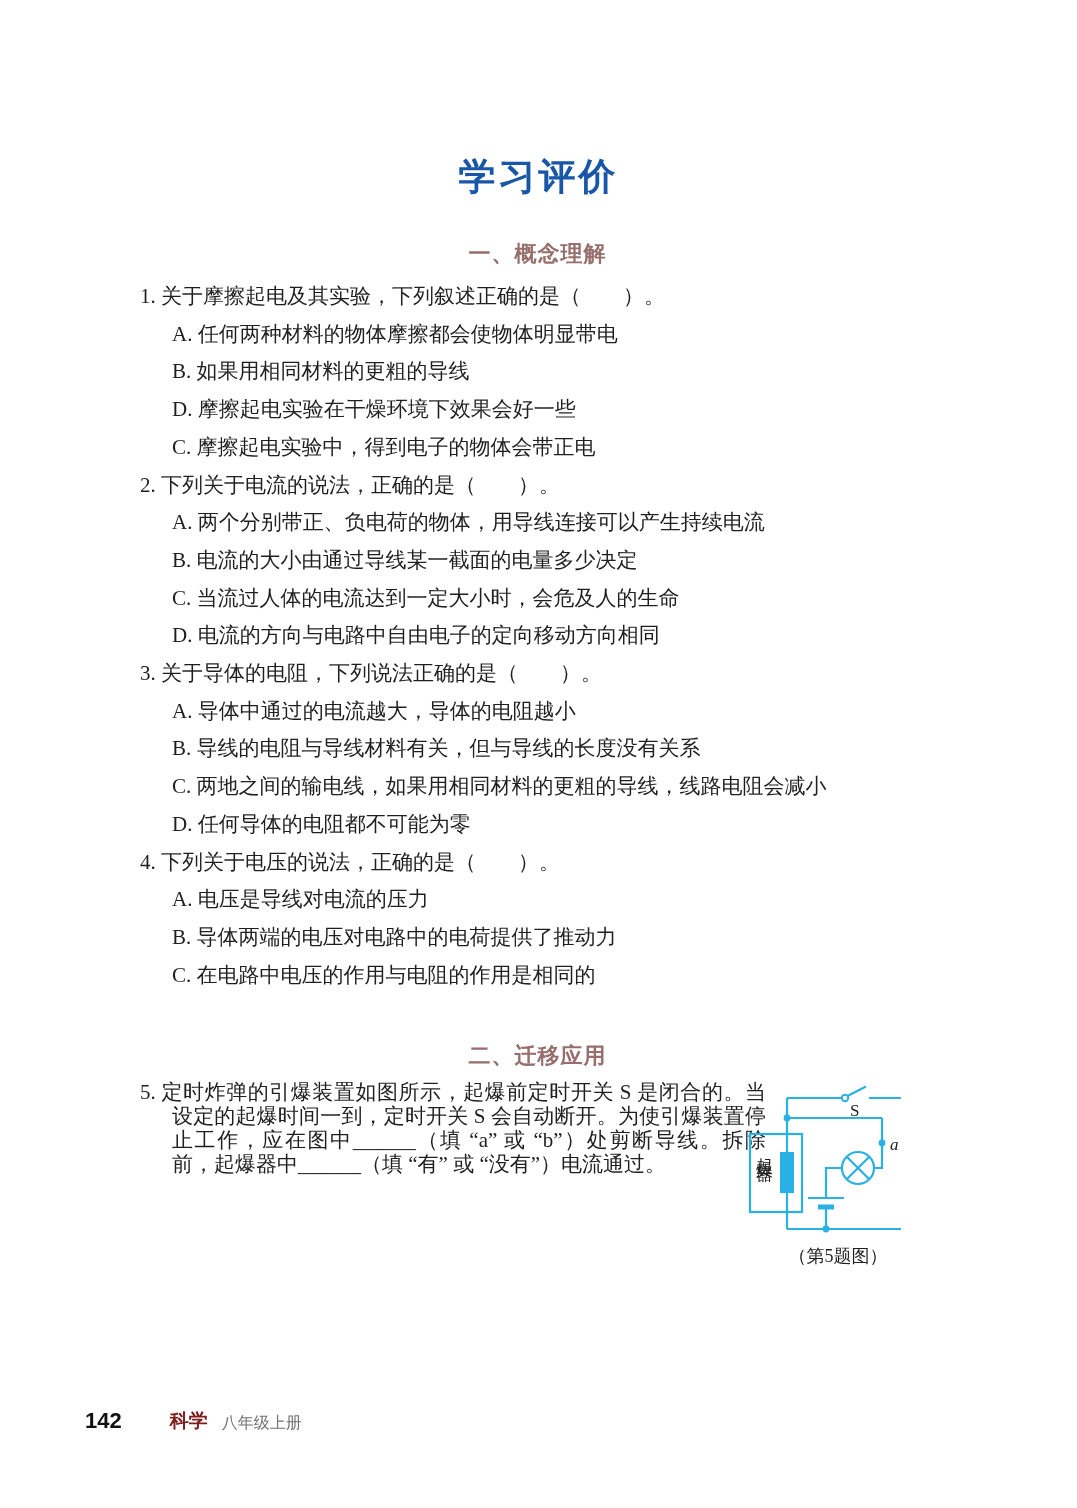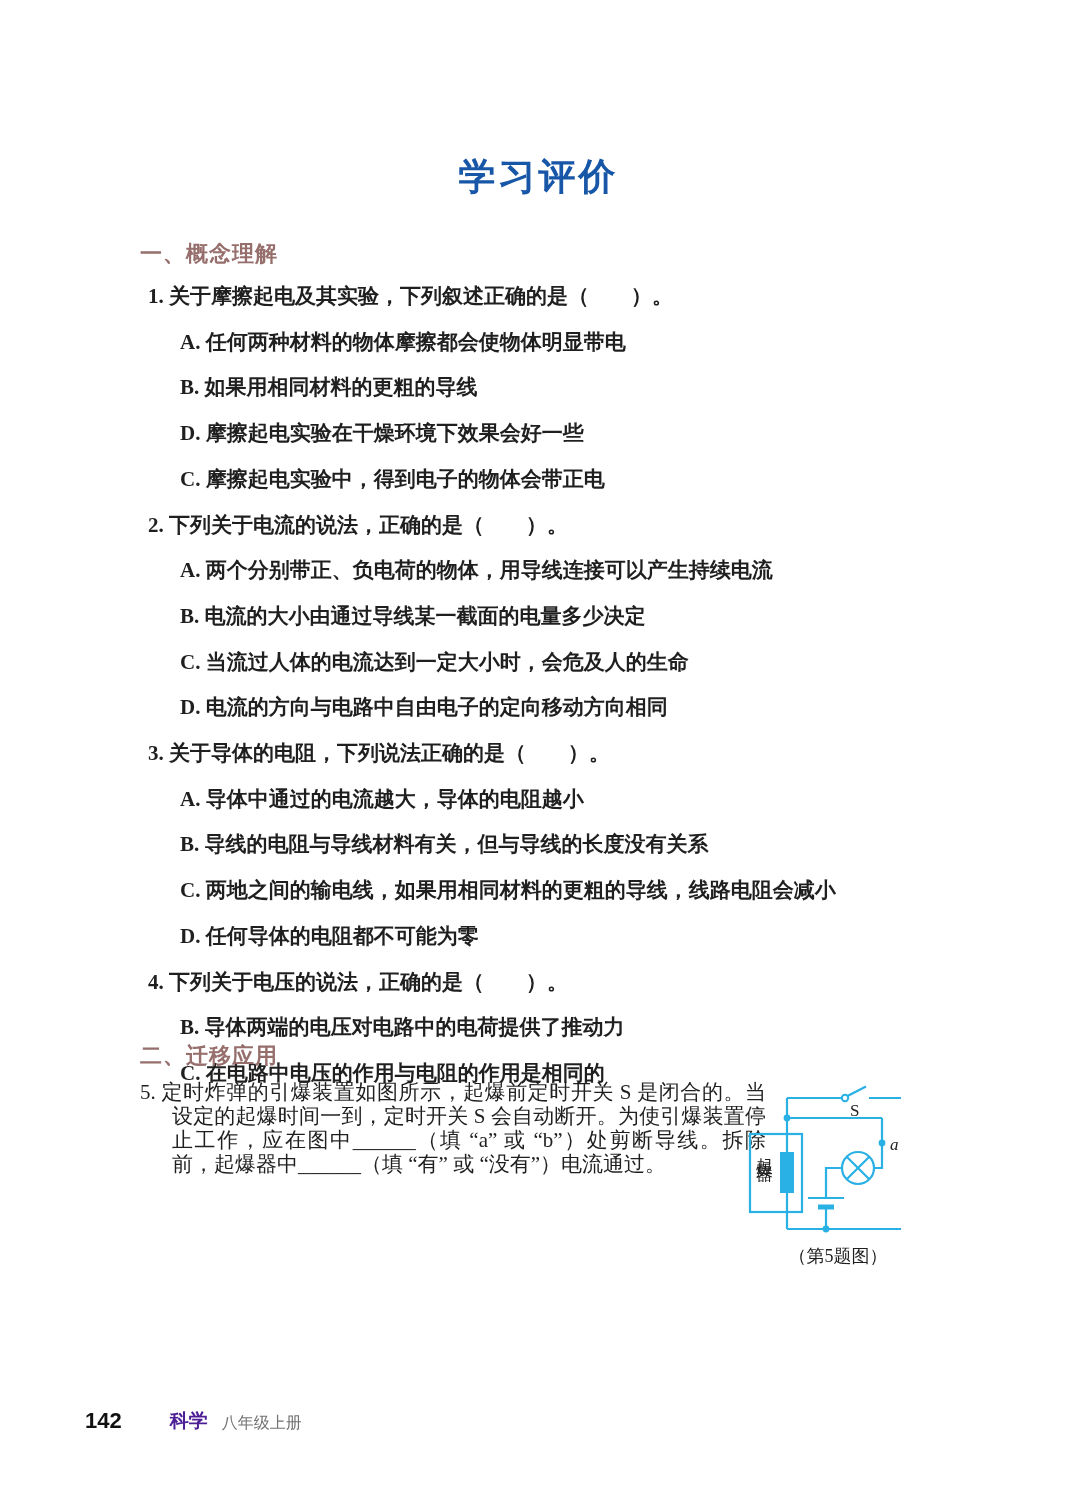--- a/index.html
+++ b/index.html
@@ -25,23 +25,23 @@
     color:var(--title-blue);
     margin:0;
   }
   .section-block{position:absolute;left:140px;width:795px;}
   #section1{top:240px;}
   #section2{top:1042px;}
   .section-heading{
     font-family:"Liberation Sans","DejaVu Sans",sans-serif;
     font-weight:bold;font-size:22px;line-height:28px;
     color:var(--heading-mauve);
-    margin:0 0 10px 0;letter-spacing:1px;
+    margin:0 0 10px 0;letter-spacing:1px;text-align:center;
   }
-  .question p{margin:8px;font-weight:bold;}
+  .question p{margin:0;}
   .stem,.option{
     font-size:21px;line-height:37.7px;
     padding-left:32px;text-indent:-32px;
   }
   .option{padding-left:64px;text-indent:-32px;}
   .q5-text{
     width:594px;
     font-size:21px;line-height:24px;
     text-align:justify;
     padding-left:32px;text-indent:-32px;
@@ -63,21 +63,21 @@
     text-align:center;
     font-size:18px;color:var(--body-ink);
     font-family:"Liberation Serif","DejaVu Serif",serif;
   }
   .footer{
     position:absolute;left:85px;top:1408px;
     display:flex;align-items:flex-end;
     font-family:"Liberation Sans","DejaVu Sans",sans-serif;
   }
   .footer .page-number{font-size:22px;font-weight:bold;color:#111;}
-  .footer .book-title{margin-left:48px;font-size:19px;font-weight:bold;color:#4c1d95;}
+  .footer .book-title{margin-left:48px;font-size:19px;font-weight:bold;color:#7f1d1d;}
   .footer .volume{margin-left:14px;font-size:16px;color:#737373;}
   svg text{font-family:"Liberation Serif","DejaVu Serif",serif;}
 </style>
 </head>
 <body>
 
 <div class="page">
 
   <h1 class="page-title">学习评价</h1>
 
@@ -103,20 +103,21 @@
     <div class="question">
       <p class="stem">3. 关于导体的电阻，下列说法正确的是（　　）。</p>
       <p class="option">A. 导体中通过的电流越大，导体的电阻越小</p>
       <p class="option">B. 导线的电阻与导线材料有关，但与导线的长度没有关系</p>
       <p class="option">C. 两地之间的输电线，如果用相同材料的更粗的导线，线路电阻会减小</p>
       <p class="option">D. 任何导体的电阻都不可能为零</p>
     </div>
 
     <div class="question">
       <p class="stem">4. 下列关于电压的说法，正确的是（　　）。</p>
+      <p class="option">A. 电压是导线对电流的压力</p>
       <p class="option">B. 导体两端的电压对电路中的电荷提供了推动力</p>
       <p class="option">C. 在电路中电压的作用与电阻的作用是相同的</p>
     </div>
   </div>
 
   <div class="section-block" id="section2">
     <h2 class="section-heading">二、迁移应用</h2>
     <p class="q5-text">5. 定时炸弹的引爆装置如图所示，起爆前定时开关 S 是闭合的。当设定的起爆时间一到，定时开关 S 会自动断开。为使引爆装置停止工作，应在图中______（填 “a” 或 “b”）处剪断导线。拆除前，起爆器中______（填 “有” 或 “没有”）电流通过。</p>
   </div>
 

